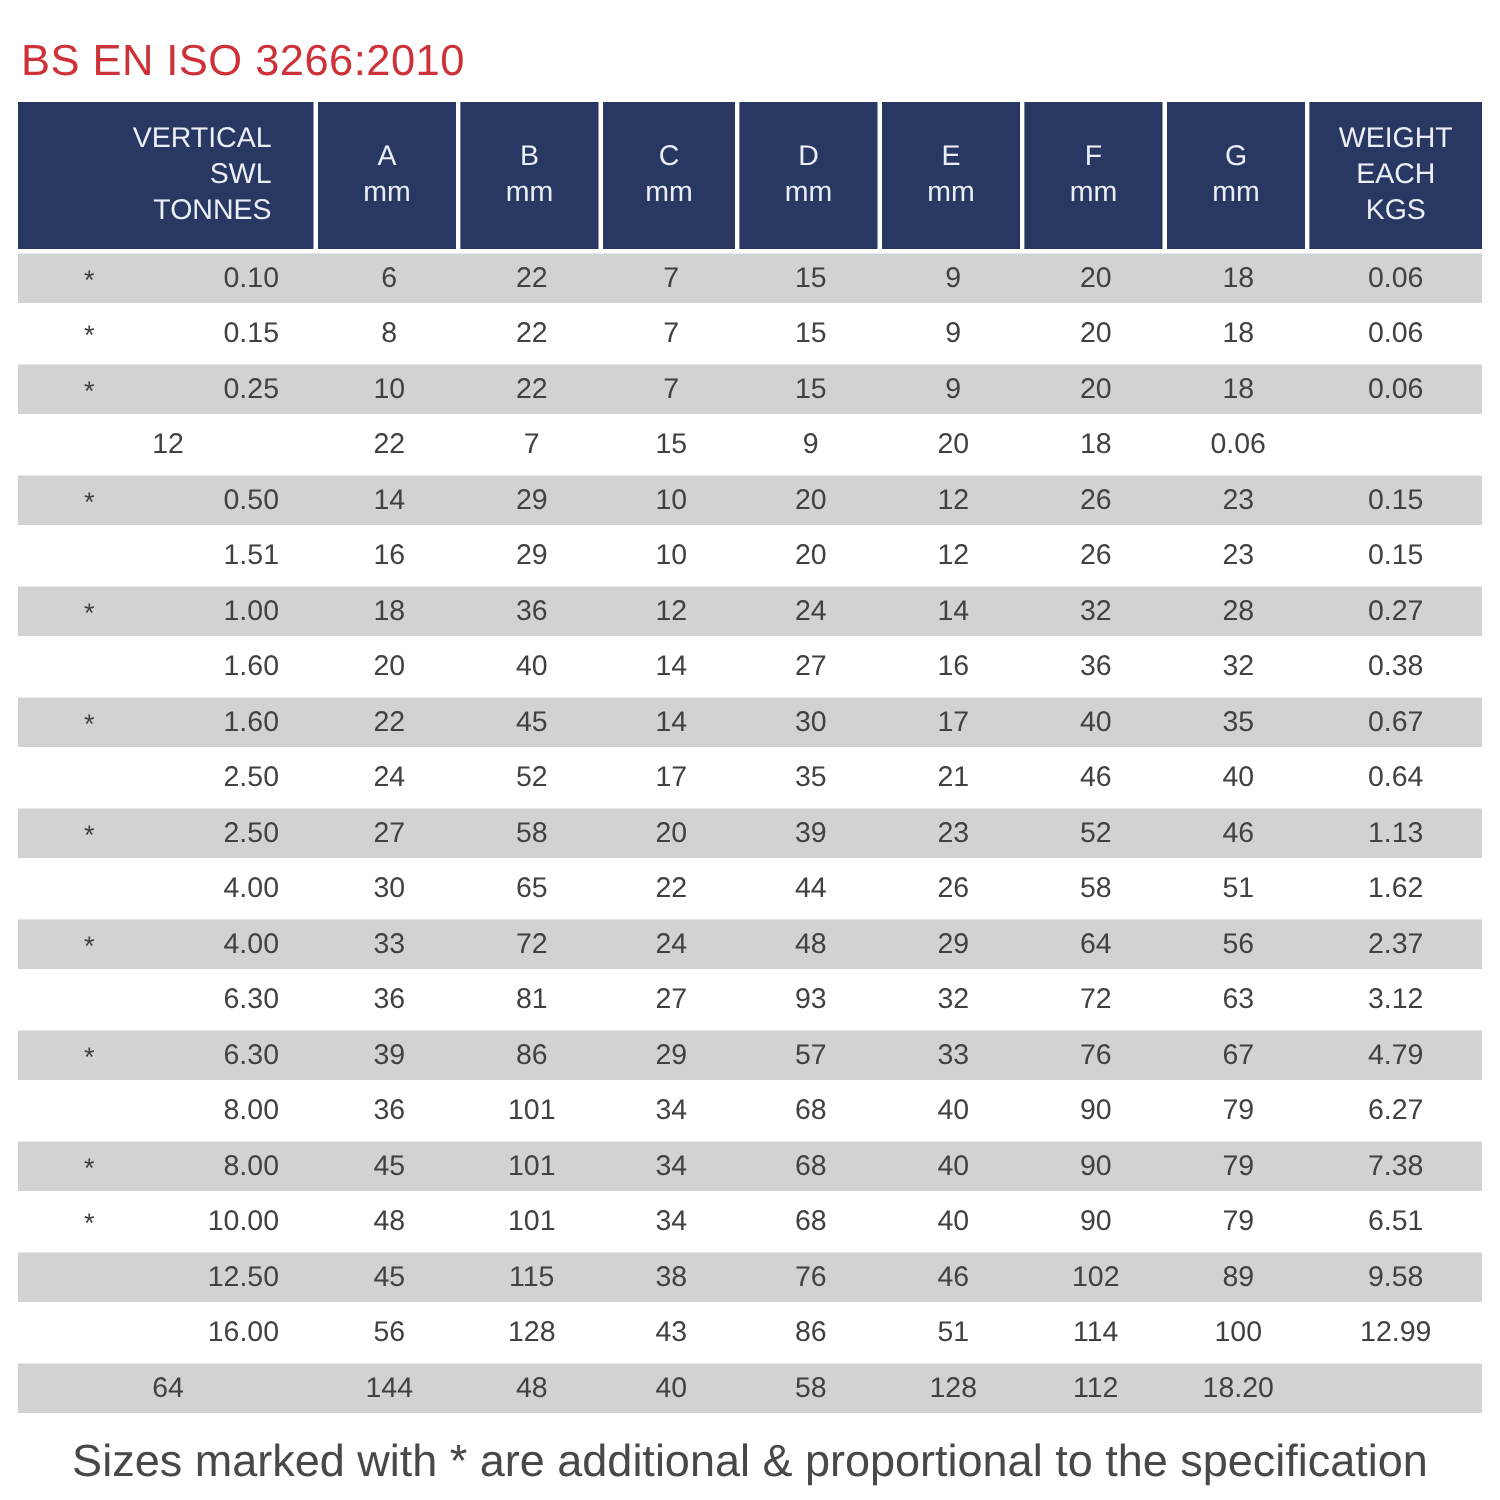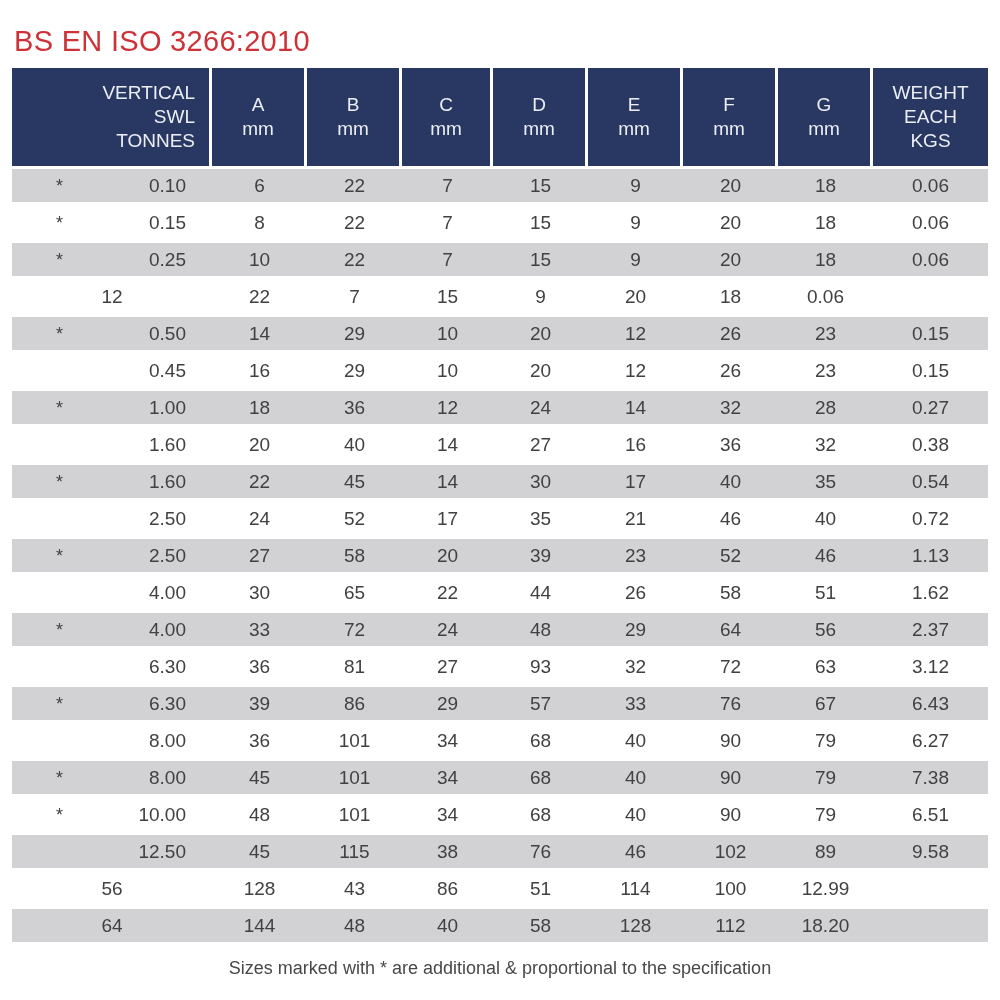--- a/index.html
+++ b/index.html
@@ -43,21 +43,21 @@
     justify-content: center;
     text-align: center;
     white-space: pre-line;
     border-right: 3px solid #ffffff;
     box-sizing: border-box;
   }
   .header-cell:last-child { border-right: none; }
   .header-cell.first {
     justify-content: flex-end;
     text-align: right;
-    padding-right: 14px;
+    padding-right: 28px;
   }
   .table-body { }
   .row {
     display: grid;
     grid-template-columns: 200px 95px 95px 91px 95px 95px 95px 95px 115px;
     height: 33px;
     margin-bottom: 4px;
     align-items: center;
   }
   .row.gray { background: #d2d2d4; }
@@ -76,21 +76,21 @@
     position: absolute;
     left: 44px;
     top: 50%;
     transform: translateY(-46%);
     font-size: 18px;
     color: #414144;
   }
   .footer-note {
     margin-top: 16px;
     text-align: center;
-    font-size: 18px;
+    font-size: 30px;
     color: #48484a;
     width: 976px;
   }
 </style>
 </head>
 <body>
 
 <div class="page">
   <h1 class="page-title">BS EN ISO 3266:2010</h1>
 
@@ -166,21 +166,21 @@
           <div class="cell">14</div>
           <div class="cell">29</div>
           <div class="cell">10</div>
           <div class="cell">20</div>
           <div class="cell">12</div>
           <div class="cell">26</div>
           <div class="cell">23</div>
           <div class="cell">0.15</div>
         </div>
         <div class="row">
-          <div class="cell swl-cell"><span>0.45</span></div>
+          <div class="cell swl-cell"><span>1.51</span></div>
           <div class="cell">16</div>
           <div class="cell">29</div>
           <div class="cell">10</div>
           <div class="cell">20</div>
           <div class="cell">12</div>
           <div class="cell">26</div>
           <div class="cell">23</div>
           <div class="cell">0.15</div>
         </div>
         <div class="row gray">
@@ -207,32 +207,32 @@
         </div>
         <div class="row gray">
           <div class="cell swl-cell"><span class="star">*</span><span>1.60</span></div>
           <div class="cell">22</div>
           <div class="cell">45</div>
           <div class="cell">14</div>
           <div class="cell">30</div>
           <div class="cell">17</div>
           <div class="cell">40</div>
           <div class="cell">35</div>
-          <div class="cell">0.54</div>
+          <div class="cell">0.67</div>
         </div>
         <div class="row">
           <div class="cell swl-cell"><span>2.50</span></div>
           <div class="cell">24</div>
           <div class="cell">52</div>
           <div class="cell">17</div>
           <div class="cell">35</div>
           <div class="cell">21</div>
           <div class="cell">46</div>
           <div class="cell">40</div>
-          <div class="cell">0.72</div>
+          <div class="cell">0.64</div>
         </div>
         <div class="row gray">
           <div class="cell swl-cell"><span class="star">*</span><span>2.50</span></div>
           <div class="cell">27</div>
           <div class="cell">58</div>
           <div class="cell">20</div>
           <div class="cell">39</div>
           <div class="cell">23</div>
           <div class="cell">52</div>
           <div class="cell">46</div>
@@ -273,21 +273,21 @@
         </div>
         <div class="row gray">
           <div class="cell swl-cell"><span class="star">*</span><span>6.30</span></div>
           <div class="cell">39</div>
           <div class="cell">86</div>
           <div class="cell">29</div>
           <div class="cell">57</div>
           <div class="cell">33</div>
           <div class="cell">76</div>
           <div class="cell">67</div>
-          <div class="cell">6.43</div>
+          <div class="cell">4.79</div>
         </div>
         <div class="row">
           <div class="cell swl-cell"><span>8.00</span></div>
           <div class="cell">36</div>
           <div class="cell">101</div>
           <div class="cell">34</div>
           <div class="cell">68</div>
           <div class="cell">40</div>
           <div class="cell">90</div>
           <div class="cell">79</div>
@@ -320,20 +320,21 @@
           <div class="cell">45</div>
           <div class="cell">115</div>
           <div class="cell">38</div>
           <div class="cell">76</div>
           <div class="cell">46</div>
           <div class="cell">102</div>
           <div class="cell">89</div>
           <div class="cell">9.58</div>
         </div>
         <div class="row">
+          <div class="cell swl-cell"><span>16.00</span></div>
           <div class="cell">56</div>
           <div class="cell">128</div>
           <div class="cell">43</div>
           <div class="cell">86</div>
           <div class="cell">51</div>
           <div class="cell">114</div>
           <div class="cell">100</div>
           <div class="cell">12.99</div>
         </div>
         <div class="row gray">

